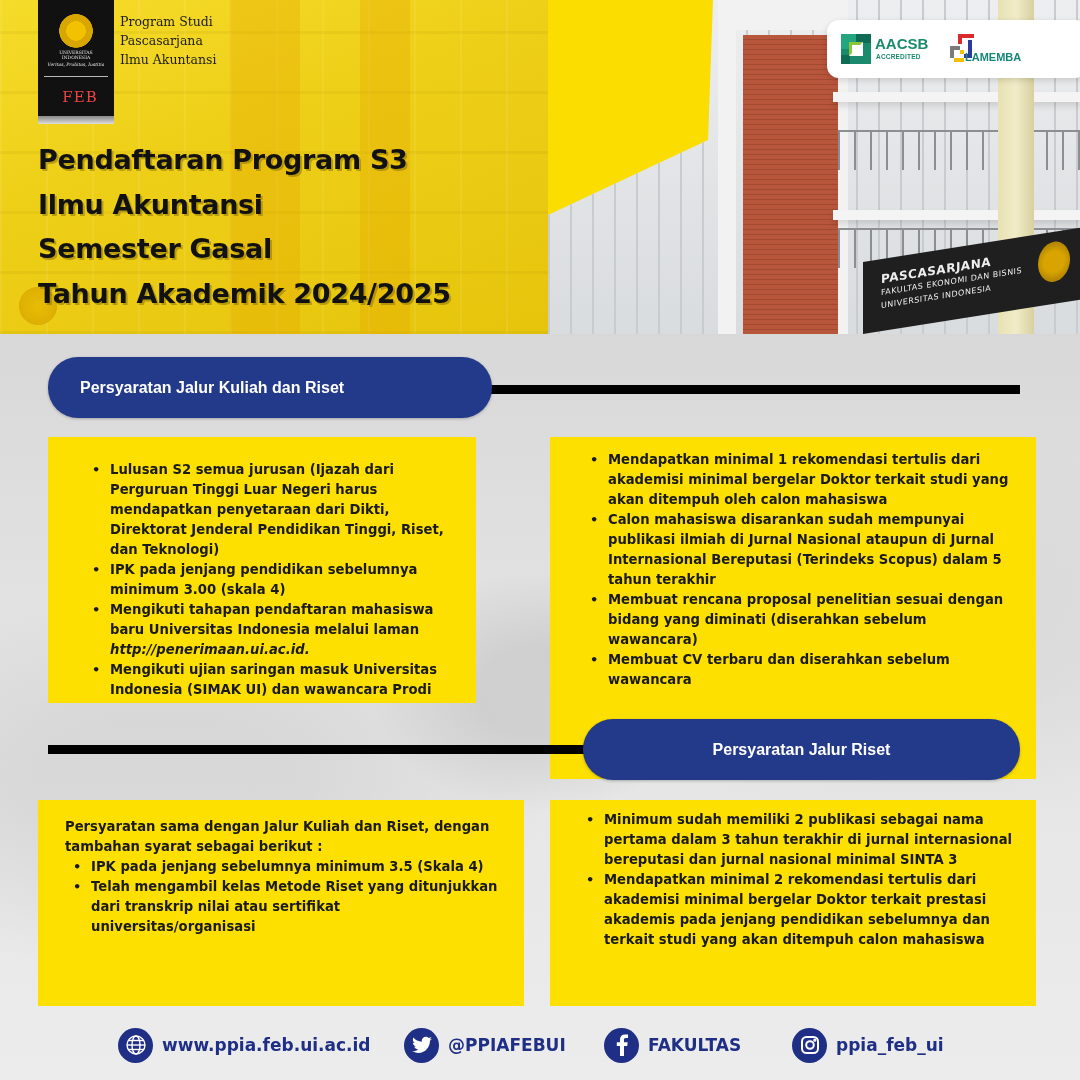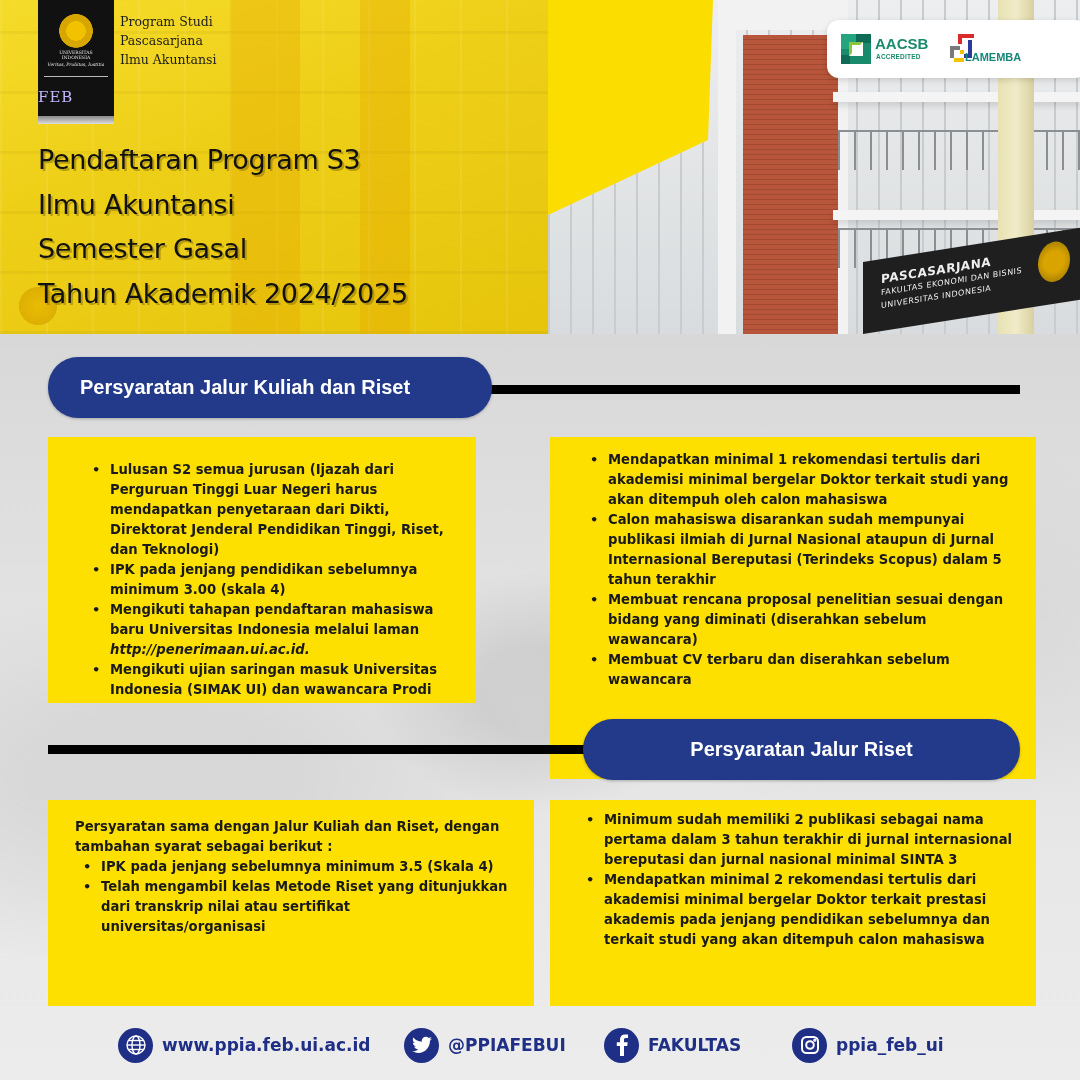--- a/index.html
+++ b/index.html
@@ -89,22 +89,22 @@
     position: absolute; left: 20px; top: 10px; width: 36px; height: 38px;
     border-radius: 50% 50% 40% 40%;
     background: radial-gradient(circle at 50% 55%, #f2c200 0 35%, #d7a700 36% 60%, transparent 62%);
   }
   .logo-uni {
     position: absolute; left: 0; width: 76px; text-align: center; color: #e8e8e8;
     font-family: "DejaVu Serif", serif; font-size: 4.5px; line-height: 5px;
   }
   .logo-rule { position: absolute; left: 6px; width: 64px; height: 1px; background: #bbb; }
   .logo-feb {
-    position: absolute; left: 0; top: 88px; width: 84px; 
-    color: #c4b5fd; font-family: "DejaVu Serif", serif; font-size: 15px; letter-spacing: 1px;
+    position: absolute; left: 0; top: 88px; width: 84px; text-align: center;
+    color: #ef4444; font-family: "DejaVu Serif", serif; font-size: 15px; letter-spacing: 1px;
   }
   .logo-foot {
     position: absolute; left: 0; bottom: 0; width: 76px; height: 8px;
     background: linear-gradient(180deg, #888, #ddd);
   }
   .program-name {
     position: absolute; left: 120px; top: 12px;
     font-family: "DejaVu Serif", serif; font-size: 12.5px; line-height: 19px; color: #1d1d1d;
   }
 
@@ -127,57 +127,57 @@
   }
   .lamemba-mark { position: absolute; left: 121px; top: 12px; width: 30px; height: 32px; }
   .lamemba-text {
     position: absolute; left: 138px; top: 31px; color: #17877a; font-weight: bold;
     font-size: 11px; font-family: "Liberation Sans", sans-serif;
   }
 
   
   .hero-title {
     position: absolute; left: 38px; top: 138px;
-    font-family: "DejaVu Sans", sans-serif; font-weight: normal;
+    font-family: "DejaVu Sans", sans-serif; font-weight: bold;
     font-size: 27px; line-height: 44.5px; color: #111;
     text-shadow: 2px 2px 0 rgba(120,100,0,0.45);
     letter-spacing: -0.3px;
   }
 
   
   .body-bg {
     position: absolute; left: 0; top: 334px; width: 1080px; height: 746px;
     background:
       radial-gradient(ellipse at 50% 48%, rgba(170,170,170,0.35) 0 8%, transparent 22%),
       radial-gradient(ellipse at 15% 60%, rgba(190,190,190,0.35) 0 10%, transparent 30%),
       radial-gradient(ellipse at 85% 40%, rgba(200,200,200,0.3) 0 10%, transparent 30%),
       linear-gradient(180deg, #d8d8d8 0%, #e3e3e3 40%, #ececec 100%);
   }
   .pill {
     position: absolute; height: 61px; border-radius: 30px;
     background: #233a8a;
     box-shadow: 0 1px 3px rgba(0,0,0,0.25);
     color: #fff; font-family: "Liberation Sans", "DejaVu Sans", sans-serif;
-    font-weight: bold; font-size: 20px;
+    font-weight: bold; font-size: 16px;
     display: flex; align-items: center;
   }
   .pill-1 { left: 48px; top: 357px; width: 444px; padding-left: 32px; }
   .pill-2 { left: 583px; top: 719px; width: 437px; justify-content: center; }
   .rule { position: absolute; height: 9px; background: #000; }
   .rule-1 { left: 490px; top: 385px; width: 530px; }
   .rule-2 { left: 48px; top: 745px; width: 537px; }
 
   .card {
     position: absolute; background: #fde000;
     font-family: "DejaVu Sans", sans-serif; font-weight: bold; color: #1a1a1a;
     font-size: 13.2px; line-height: 20px;
   }
   .card-1 { left: 48px; top: 437px; width: 428px; height: 266px; padding: 23px 20px 0 44px; }
   .card-2 { left: 550px; top: 437px; width: 486px; height: 342px; padding: 13px 16px 0 40px; }
-  .card-3 { left: 48px; top: 800px; width: 486px; height: 206px; padding: 17px 20px 0 27px; }
+  .card-3 { left: 38px; top: 800px; width: 486px; height: 206px; padding: 17px 20px 0 27px; }
   .card-4 { left: 550px; top: 800px; width: 486px; height: 206px; padding: 10px 16px 0 36px; }
   .card ul { list-style: none; }
   .card li { position: relative; padding-left: 18px; }
   .card li::before {
     content: "\2022"; position: absolute; left: 0; top: 0; font-size: 13px;
   }
   .card-3 ul { margin-left: 8px; }
   .card .url { font-style: italic; }
 
   

